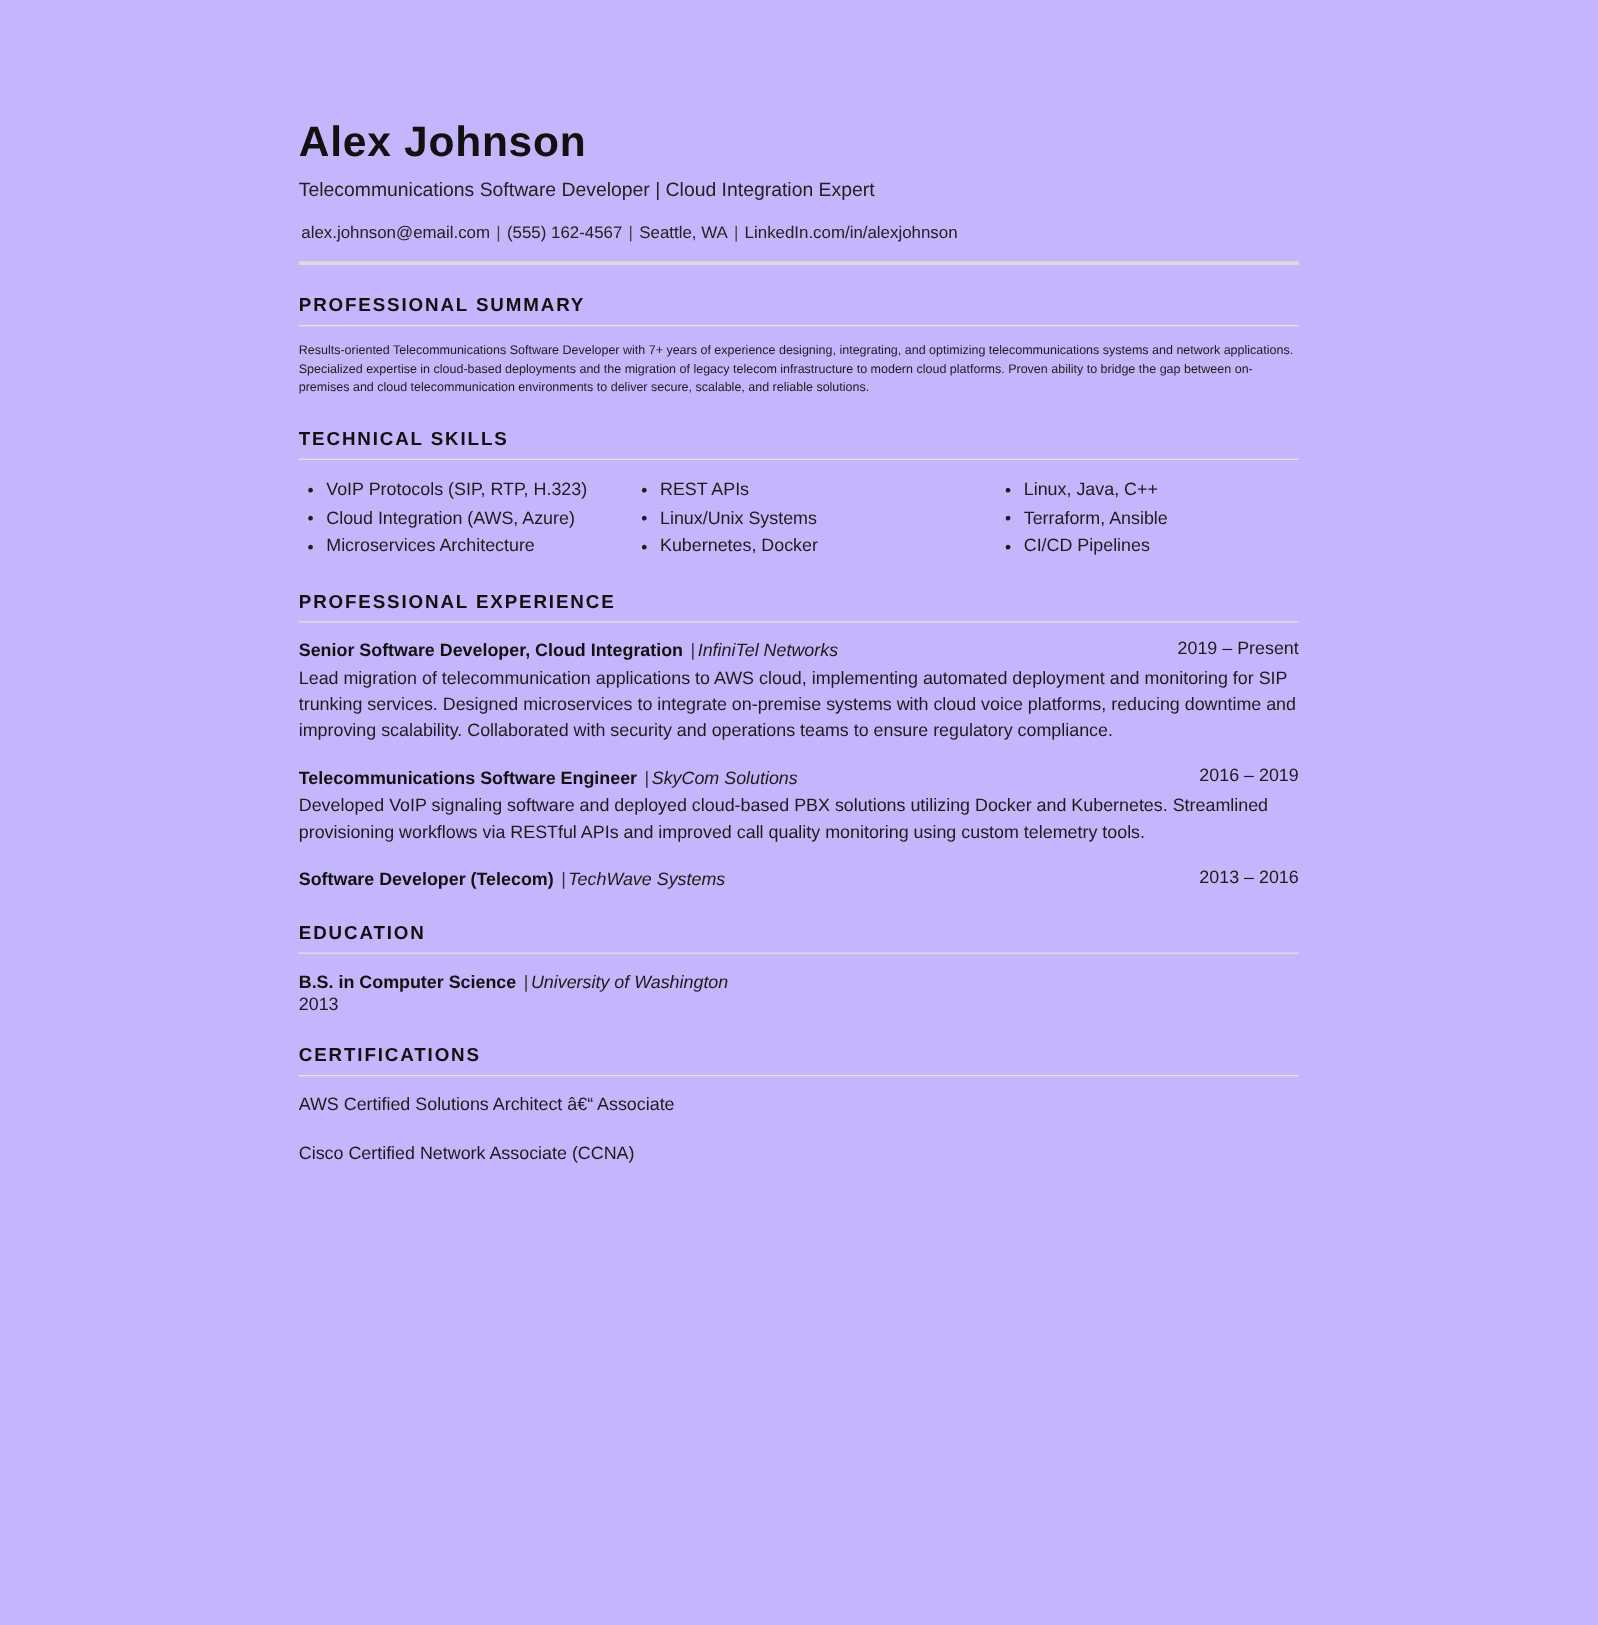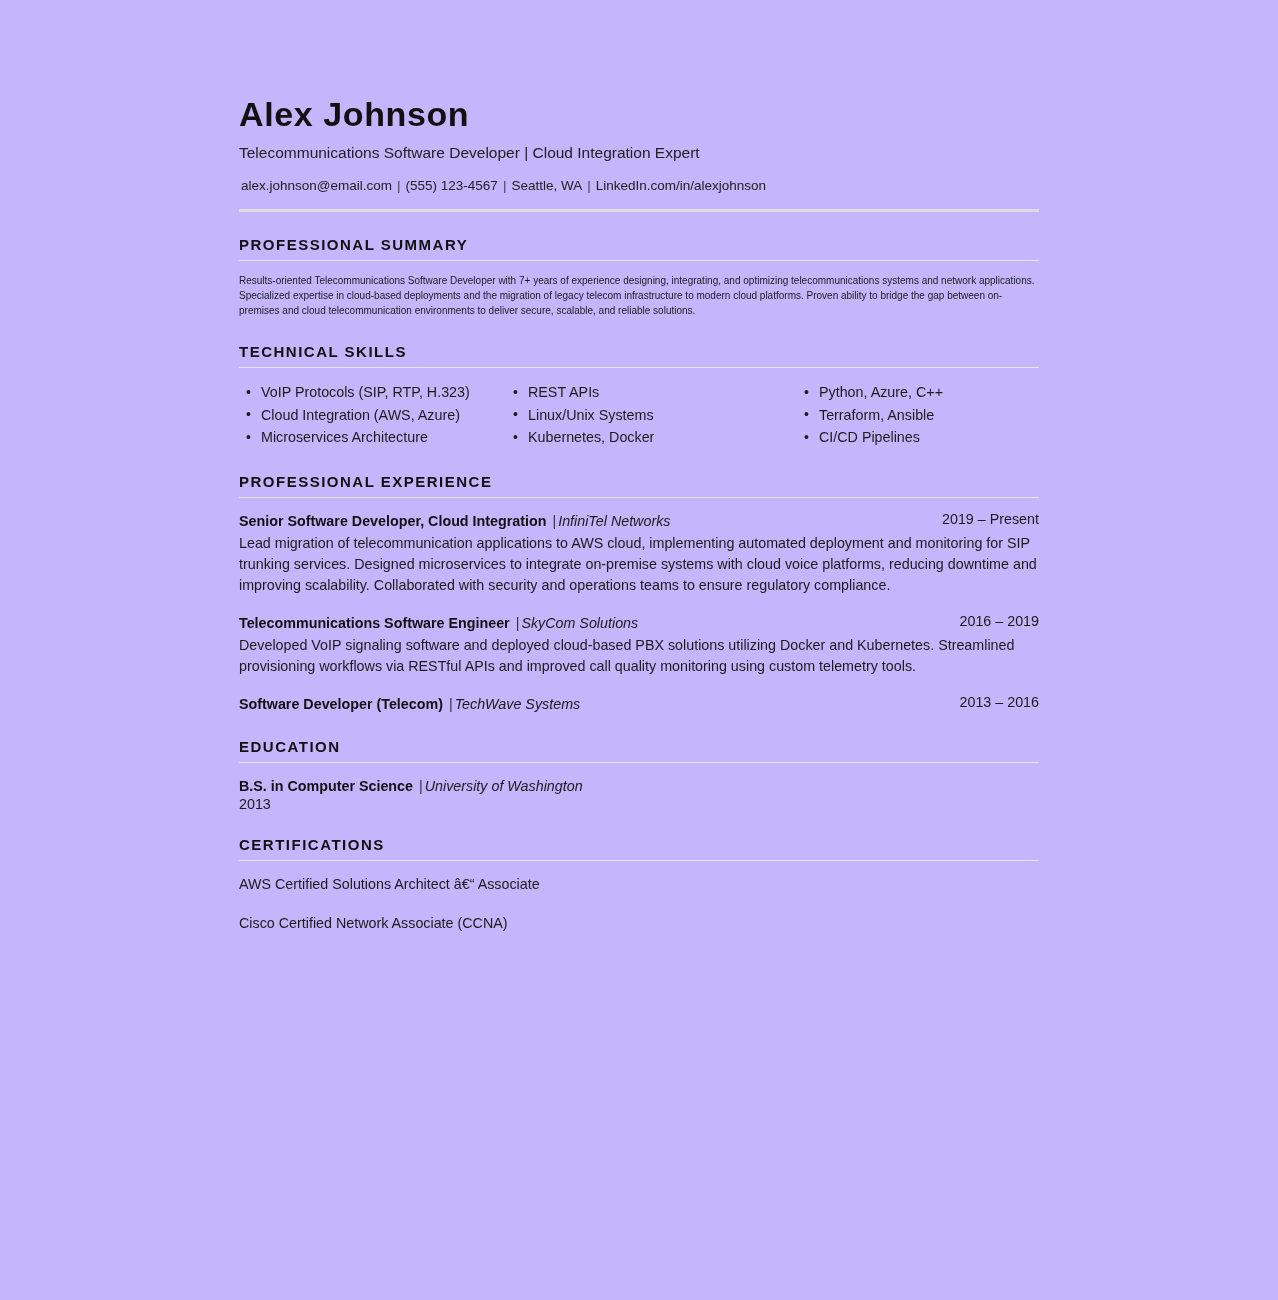--- a/index.html
+++ b/index.html
@@ -209,21 +209,21 @@
 </head>
 <body>
 
 <div class="page">
   <div class="resume">
 
     <div class="header">
       <h1 class="name">Alex Johnson</h1>
       <div class="tagline">Telecommunications Software Developer | Cloud Integration Expert</div>
       <div class="contact">
-        <span>alex.johnson@email.com</span><span class="sep">|</span><span>(555) 123-4567</span><span class="sep">|</span><span>Seattle, WA</span><span class="sep">|</span><span>LinkedIn.com/in/alexjohnson</span>
+        <span>alex.johnson@email.com</span><span class="sep">|</span><span>(555) 162-4567</span><span class="sep">|</span><span>Seattle, WA</span><span class="sep">|</span><span>LinkedIn.com/in/alexjohnson</span>
       </div>
       <hr class="rule-strong">
     </div>
 
     <div class="section">
       <div class="section-title">PROFESSIONAL SUMMARY</div>
       <hr class="rule-light">
       <p class="summary-text">Results-oriented Telecommunications Software Developer with 7+ years of experience designing, integrating, and optimizing telecommunications systems and network applications. Specialized expertise in cloud-based deployments and the migration of legacy telecom infrastructure to modern cloud platforms. Proven ability to bridge the gap between on-premises and cloud telecommunication environments to deliver secure, scalable, and reliable solutions.</p>
     </div>
 
@@ -240,21 +240,21 @@
         </div>
         <div class="skills-col c2">
           <ul class="skills-list">
             <li><span class="bullet">•</span><span>REST APIs</span></li>
             <li><span class="bullet">•</span><span>Linux/Unix Systems</span></li>
             <li><span class="bullet">•</span><span>Kubernetes, Docker</span></li>
           </ul>
         </div>
         <div class="skills-col c3">
           <ul class="skills-list">
-            <li><span class="bullet">•</span><span>Python, Azure, C++</span></li>
+            <li><span class="bullet">•</span><span>Linux, Java, C++</span></li>
             <li><span class="bullet">•</span><span>Terraform, Ansible</span></li>
             <li><span class="bullet">•</span><span>CI/CD Pipelines</span></li>
           </ul>
         </div>
       </div>
     </div>
 
     <div class="section">
       <div class="section-title">PROFESSIONAL EXPERIENCE</div>
       <hr class="rule-light">

